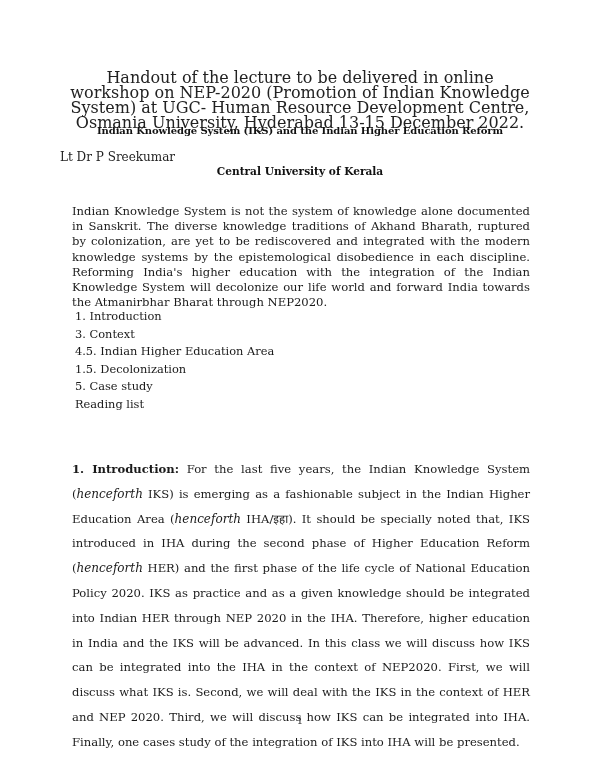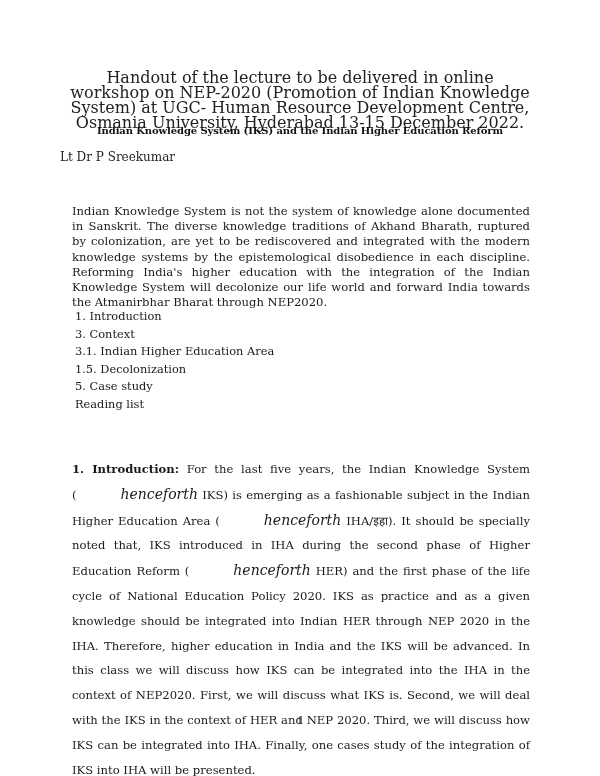--- a/index.html
+++ b/index.html
@@ -15,38 +15,39 @@
   .affil { position: absolute; left: 60px; top: 164px; width: 480px; text-align: center;
            font-size: 10.6px; font-weight: bold; line-height: 15px; color: #111; }
   .abstract { position: absolute; left: 72px; top: 204px; width: 458px; text-align: justify;
               font-size: 11.6px; line-height: 15.2px; color: #1a1a1a; }
   .toc { position: absolute; left: 72px; top: 306px; width: 300px; list-style: none; margin: 0; padding: 0;
          font-size: 11.4px; line-height: 14.6px; color: #1a1a1a; }
   .toc li { margin: 3px; padding: 0; white-space: nowrap; }
   .body { position: absolute; left: 72px; top: 457px; width: 458px; text-align: justify;
           font-size: 11.6px; line-height: 24.8px; color: #1a1a1a; }
   .body b { font-weight: bold; }
-  .body i { font-size: 14px; margin-left: 44px; }
+  .body i { font-size: 12px; }
   .page-number { position: absolute; left: 290px; top: 715px; width: 20px; text-align: center;
                  font-size: 10px; color: #333; }
 </style>
 </head>
 <body>
 
 <div class="page">
   <div class="header-note">Handout of the lecture to be delivered in online workshop on NEP-2020 (Promotion of Indian Knowledge System) at UGC- Human Resource Development Centre, Osmania University, Hyderabad 13-15 December 2022.</div>
   <div class="title">Indian Knowledge System (IKS) and the Indian Higher Education Reform</div>
   <div class="author">Lt Dr P Sreekumar</div>
+  <div class="affil">Central University of Kerala</div>
 
   <div class="abstract">Indian Knowledge System is not the system of knowledge alone documented in Sanskrit. The diverse knowledge traditions of Akhand Bharath, ruptured by colonization, are yet to be rediscovered and integrated with the modern knowledge systems by the epistemological disobedience in each discipline. Reforming India's higher education with the integration of the Indian Knowledge System will decolonize our life world and forward India towards the Atmanirbhar Bharat through NEP2020.</div>
 
   <ul class="toc">
     <li>1. Introduction</li>
     <li>3. Context</li>
-    <li>3.1. Indian Higher Education Area</li>
+    <li>4.5. Indian Higher Education Area</li>
     <li>1.5. Decolonization</li>
     <li>5. Case study</li>
     <li>Reading list</li>
   </ul>
 
   <div class="body"><b>1. Introduction:</b><span> For the last five years, the Indian Knowledge System (</span><i>henceforth</i><span> IKS) is emerging as a fashionable subject in the Indian Higher Education Area (</span><i>henceforth</i><span> IHA/इहा). It should be specially noted that, IKS introduced in IHA during the second phase of Higher Education Reform (</span><i>henceforth</i><span> HER) and the first phase of the life cycle of National Education Policy 2020. IKS as practice and as a given knowledge should be integrated into Indian HER through NEP 2020 in the IHA. Therefore, higher education in India and the IKS will be advanced. In this class we will discuss how IKS can be integrated into the IHA in the context of NEP2020. First, we will discuss what IKS is. Second, we will deal with the IKS in the context of HER and NEP 2020. Third, we will discuss how IKS can be integrated into IHA. Finally, one cases study of the integration of IKS into IHA will be presented.</span></div>
 
   <div class="page-number">1</div>
 </div>
 

